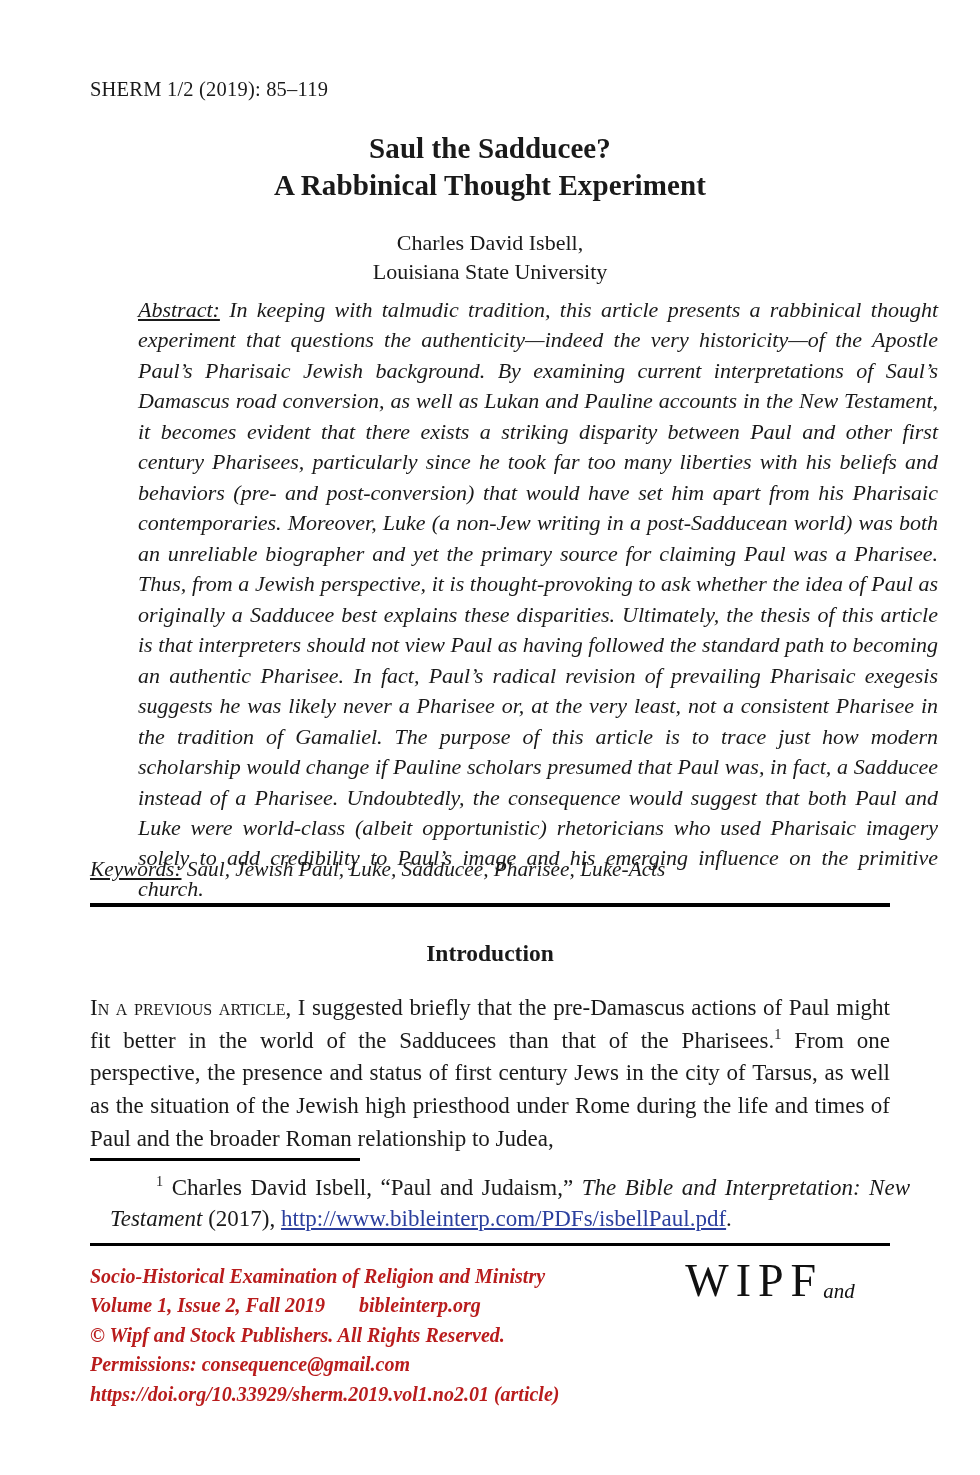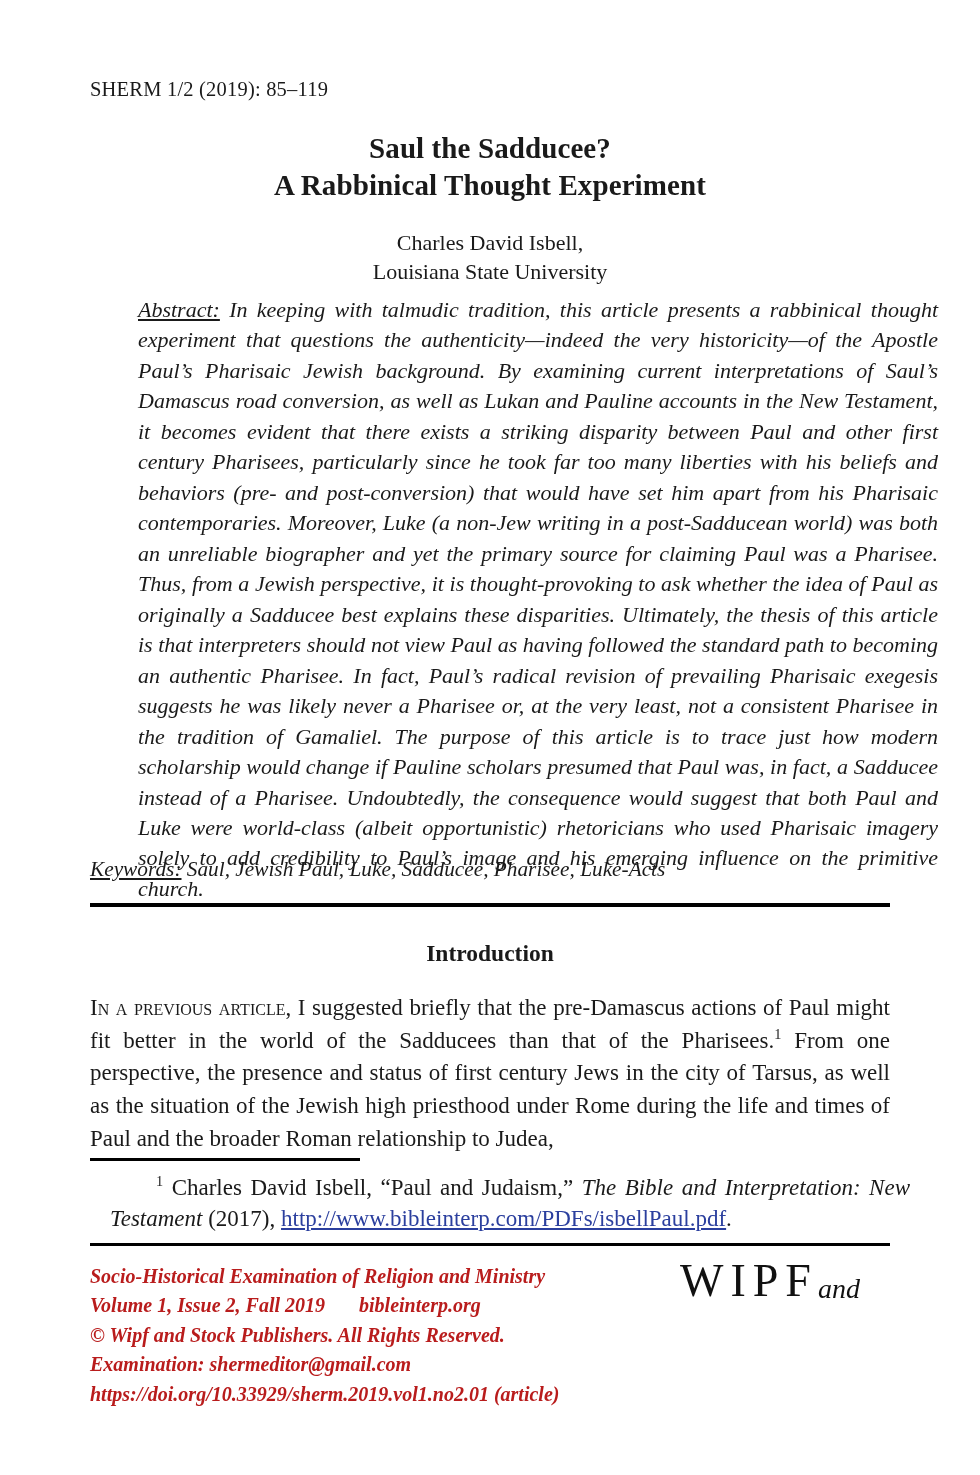--- a/index.html
+++ b/index.html
@@ -163,21 +163,21 @@
     text-align: center;
     color: #111111;
   }
   .logo-row1 {
     font-size: 46px;
     letter-spacing: 7px;
     line-height: 1.0;
     white-space: nowrap;
   }
   .logo-and {
-    font-size: 28px;
+    font-size: 21px;
     font-style: italic;
     letter-spacing: 0px;
     vertical-align: -2px;
   }
   .logo-row2 {
     font-size: 52px;
     letter-spacing: 7px;
     line-height: 1.06;
     white-space: nowrap;
   }
@@ -220,21 +220,21 @@
   <hr class="footnote-rule">
 
   <div class="footnote"><span class="indent"></span><sup>1</sup><span> Charles David Isbell, “Paul and Judaism,” </span><i>The Bible and Interpretation: New Testament</i><span> (2017), </span><a class="link" href="#">http://www.bibleinterp.com/PDFs/isbellPaul.pdf</a><span>.</span></div>
 
   <hr class="rule-thick rule-footer">
 
   <div class="footer">
     <div>Socio-Historical Examination of Religion and Ministry</div>
     <div><span>Volume 1, Issue 2, Fall 2019</span><span class="spacer"></span><span>bibleinterp.org</span></div>
     <div>© Wipf and Stock Publishers. All Rights Reserved.</div>
-    <div>Examination: shermeditor@gmail.com</div>
+    <div>Permissions: consequence@gmail.com</div>
     <div>https://doi.org/10.33929/sherm.2019.vol1.no2.01 (article)</div>
   </div>
 
   <div class="logo">
     <div class="logo-row1"><span>WIPF</span><span class="logo-and">and</span></div>
   </div>
 
 </div>
 
 </body></html>

